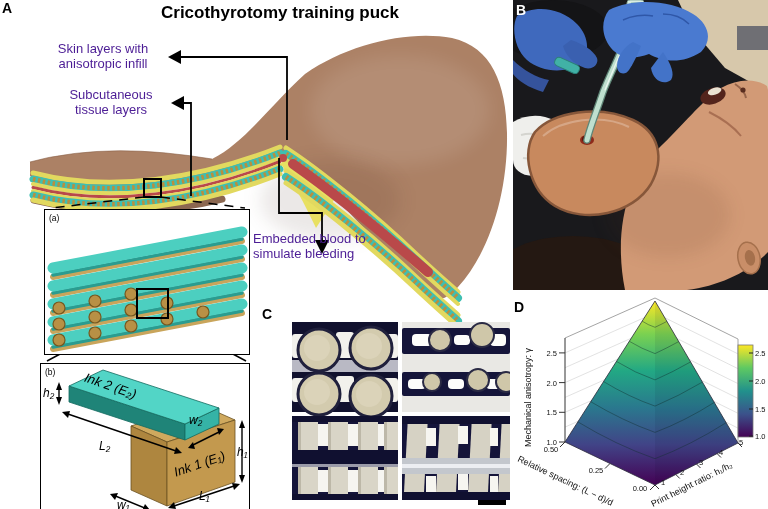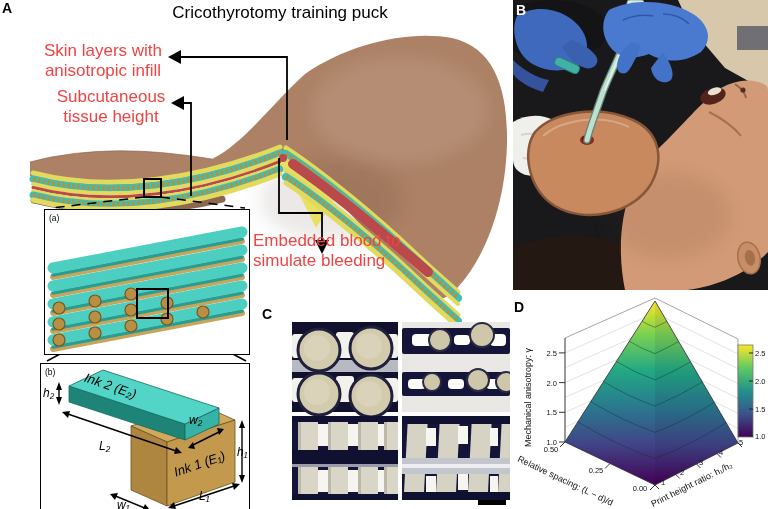--- a/index.html
+++ b/index.html
@@ -1,21 +1,21 @@
 <!DOCTYPE html>
 <html><head>
 <meta charset="utf-8">
 <style>
   html,body{margin:0;padding:0;background:#fff;}
   #fig{position:relative;width:768px;height:509px;background:#fff;overflow:hidden;
        font-family:"Liberation Sans",sans-serif;}
   .abs{position:absolute;}
   .panel-letter{font-weight:bold;font-size:14px;color:#000;}
-  .callout{white-space:pre-line;font-size:17px;line-height:1.18;color:#ef4444;}
-  .fig-title{font-weight:normal;font-size:17px;color:#000;text-align:center;}
+  .callout{white-space:pre-line;font-size:13px;line-height:1.18;color:#4c1d95;}
+  .fig-title{font-weight:bold;font-size:17px;color:#000;text-align:center;}
   .inset-box{position:absolute;border:1.6px solid #000;background:#fff;box-sizing:border-box;}
   svg{display:block;}
   text{font-family:"Liberation Sans",sans-serif;}
 </style>
 </head>
 <body>
 
 <div id="fig">
 
   <svg class="abs" style="left:0;top:0;" width="515" height="509">
@@ -103,21 +103,21 @@
 
     <line x1="47" y1="361" x2="62" y2="353" stroke="#000" stroke-width="1.5"></line>
     <line x1="231" y1="353" x2="246" y2="361" stroke="#000" stroke-width="1.5"></line>
   </svg>
 
   <div class="abs panel-letter" style="left:2px;top:0px;">A</div>
   <div class="abs fig-title" style="left:110px;top:3px;width:340px;">Cricothyrotomy training puck</div>
   <div class="abs callout" style="left:38px;top:41px;width:130px;text-align:center;">Skin layers with
 anisotropic infill</div>
   <div class="abs callout" style="left:50px;top:87px;width:122px;text-align:center;">Subcutaneous
-tissue height</div>
+tissue layers</div>
   <div class="abs callout" style="left:253px;top:231px;width:170px;text-align:left;">Embedded blood to
 simulate bleeding</div>
 
   <div class="inset-box" style="left:44px;top:209px;width:206px;height:146px;">
     <svg width="203" height="143">
       <g stroke="#c9a55b" stroke-width="6" stroke-linecap="round">
         <path d="M8,67 L197,31"></path>
           <path d="M8,85 L197,49"></path>
           <path d="M8,103 L197,67"></path>
           <path d="M8,121 L197,85"></path>

